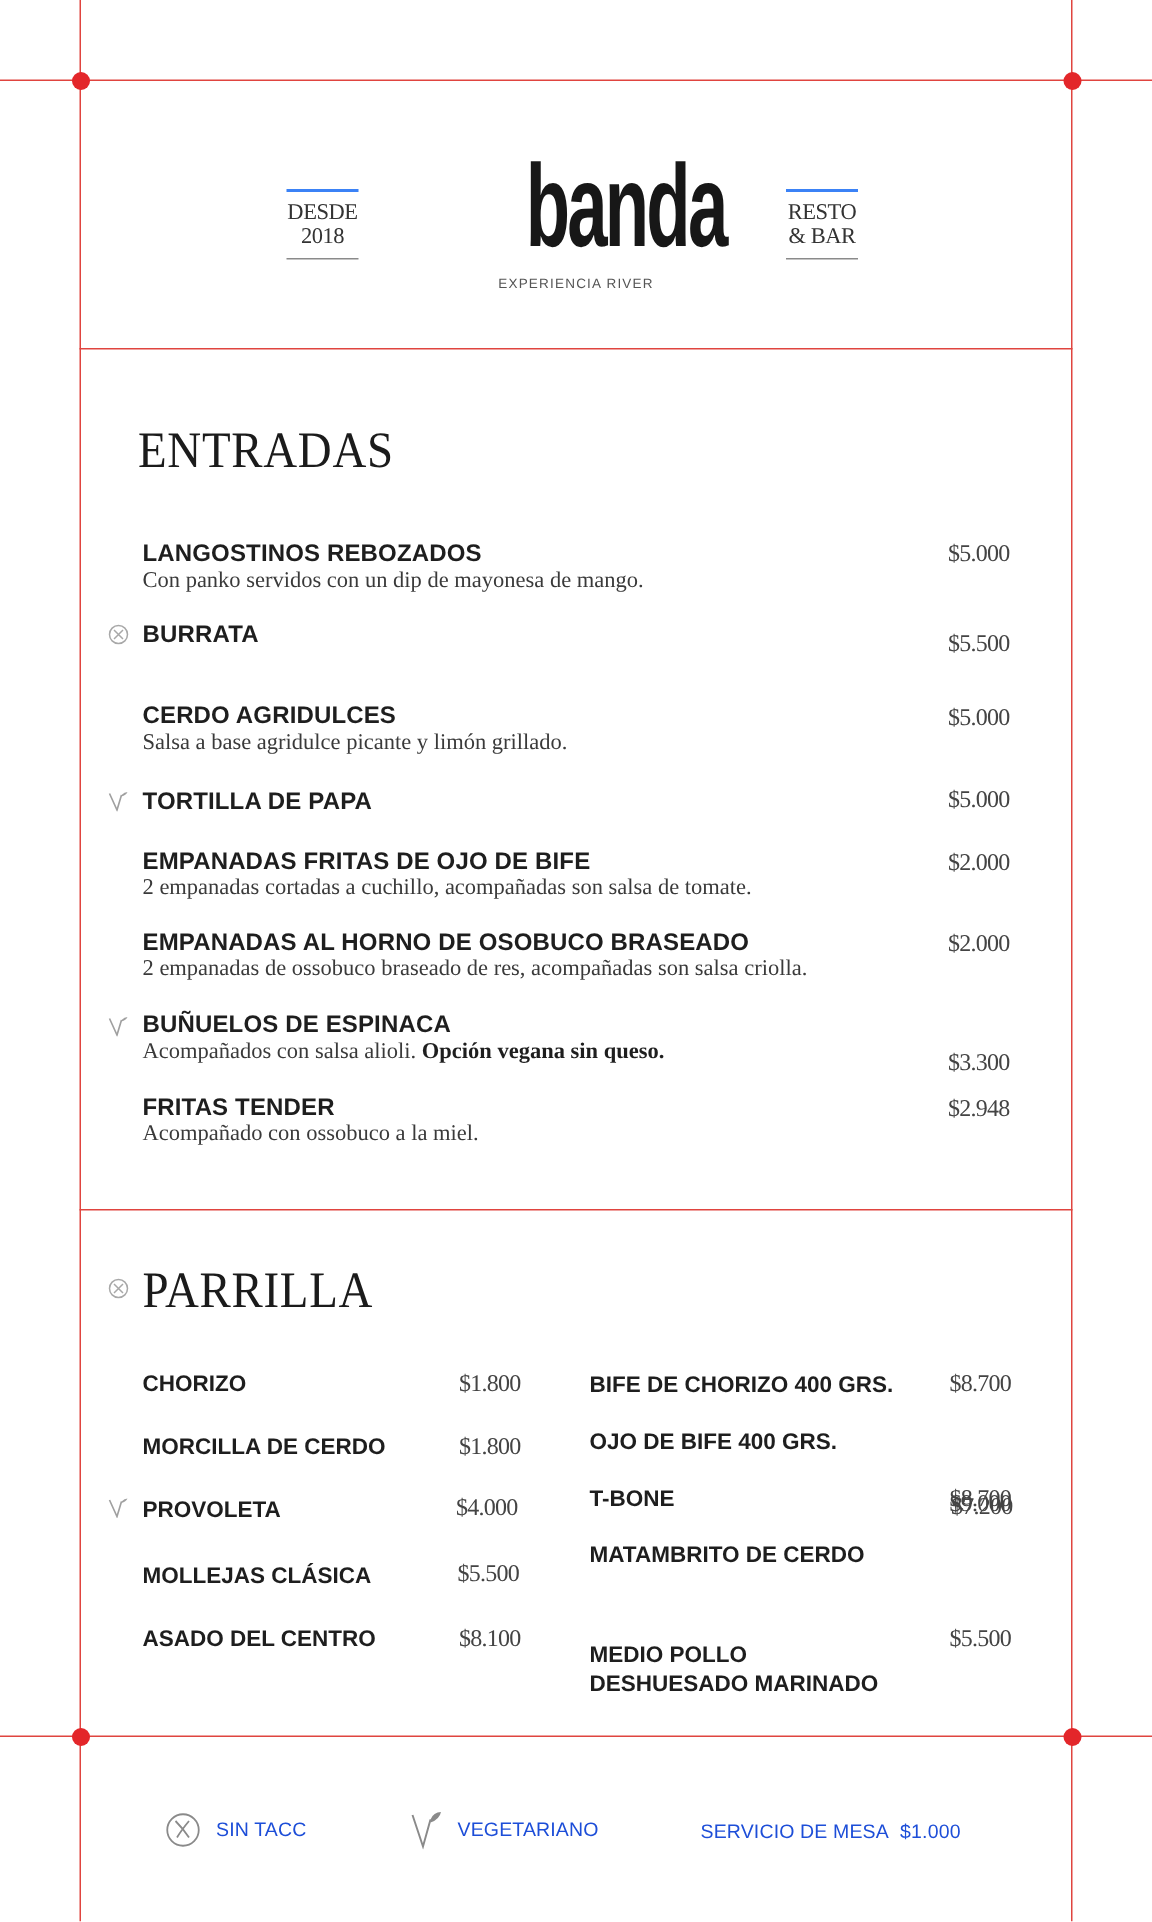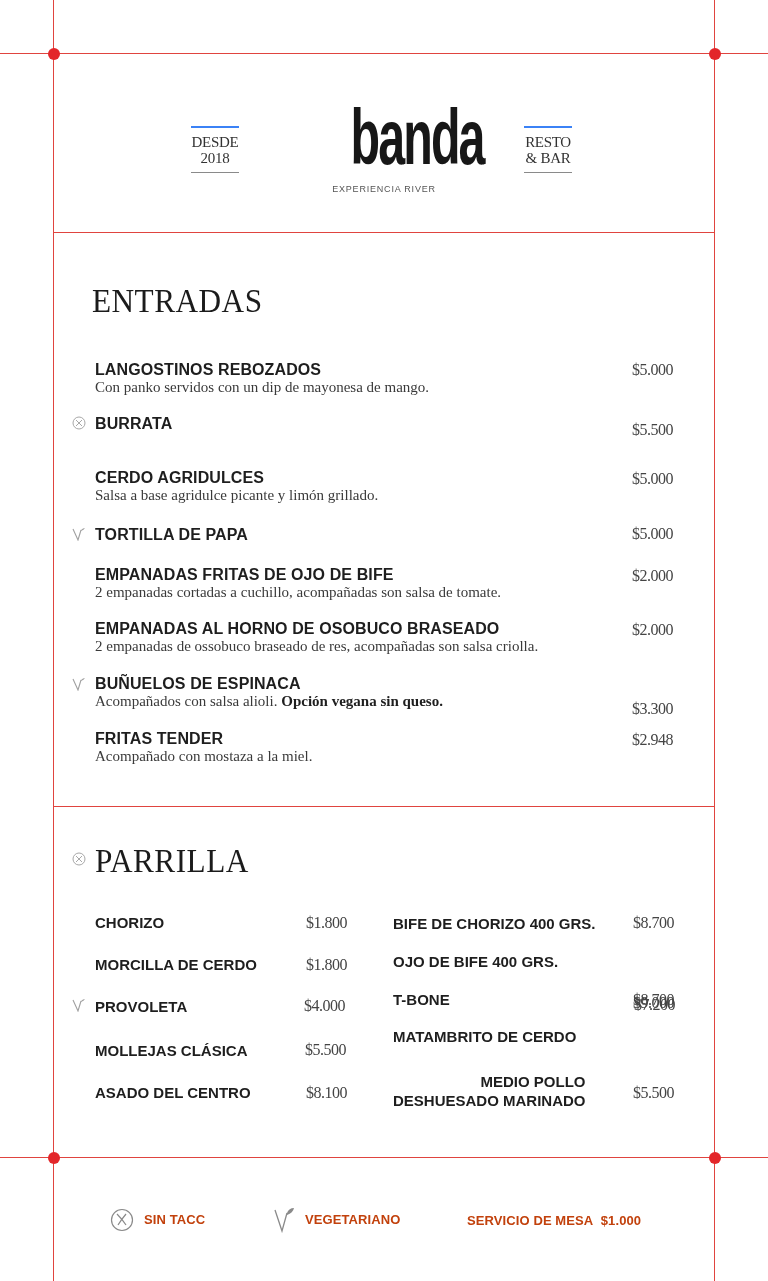--- a/index.html
+++ b/index.html
@@ -32,21 +32,21 @@
     .item-desc { font-size: 15px; color: #3a3a3a; margin-top: 0; font-family: Liberation Serif, serif; }
     .item-desc b { font-weight: 700; color: #1e1e1e; }
     .price { position: absolute; font-family: "Liberation Serif", serif; font-size: 16px; color: #444; letter-spacing: -0.5px; }
 
     .mark-icon { position: absolute; color: #9a9a9a; }
 
     
     .p-item { position: absolute; font-weight: 700; font-size: 15px; color: #1e1e1e; line-height: 19px; }
 
     
-    .legend { position: absolute; top: 1208px; font-weight: 700; font-size: 13px; color: #c2410c; letter-spacing: 0.1px; }
+    .legend { position: absolute; top: 1208px; font-weight: 400; font-size: 13px; color: #1d4ed8; letter-spacing: 0.1px; }
   </style>
 </head>
 <body>
 
 <div class="line vline" style="left:53px;"></div>
 <div class="line vline" style="left:714px;"></div>
 <div class="line hline" style="left:0; width:768px; top:53px;"></div>
 <div class="line hline" style="left:53px; width:662px; top:232px;"></div>
 <div class="line hline" style="left:53px; width:662px; top:806px;"></div>
 <div class="line hline" style="left:0; width:768px; top:1157px;"></div>
@@ -119,21 +119,21 @@
   <path d="M9 3 Q11 1 13 1 Q12 3 9 4" fill="#a0a0a0"></path>
 </svg>
 <div class="item" style="top:675px;">
   <div class="item-name">BUÑUELOS DE ESPINACA</div>
   <div class="item-desc"><span>Acompañados con salsa alioli.</span> <b>Opción vegana sin queso.</b></div>
 </div>
 <div class="price" style="left:632px; top:676px;margin-top:24px;">$3.300</div>
 
 <div class="item" style="top:730px;">
   <div class="item-name">FRITAS TENDER</div>
-  <div class="item-desc">Acompañado con mostaza a la miel.</div>
+  <div class="item-desc">Acompañado con ossobuco a la miel.</div>
 </div>
 <div class="price" style="left:632px; top:731px;">$2.948</div>
 
 <svg class="mark-icon" style="left:72px; top:852px;" width="14" height="14" viewBox="0 0 14 14">
   <circle cx="7" cy="7" r="6" fill="none" stroke="#a8a8a8" stroke-width="1"></circle>
   <path d="M4 4 L10 10 M10 4 L4 10" stroke="#a8a8a8" stroke-width="1"></path>
 </svg>
 <div class="section-title" style="left:95px; top:842px;">PARRILLA</div>
 
 <div class="p-item" style="left:95px; top:913px;">CHORIZO</div>
@@ -160,21 +160,21 @@
 
 <div class="p-item" style="left:393px; top:952px;">OJO DE BIFE 400 GRS.</div>
 <div class="price" style="left:633px; top:950px;margin-top:44px;">$9.000</div>
 
 <div class="p-item" style="left:393px; top:990px;">T-BONE</div>
 <div class="price" style="left:633px; top:991px;">$8.700</div>
 
 <div class="p-item" style="left:393px; top:1027px;">MATAMBRITO DE CERDO</div>
 <div class="price" style="left:634px; top:996px;">$7.200</div>
 
-<div class="p-item" style="left:393px; top:1072px;text-align:right;">
+<div class="p-item" style="left:393px; top:1094px;">
   <div>MEDIO POLLO</div>
   <div>DESHUESADO MARINADO</div>
 </div>
 <div class="price" style="left:633px; top:1084px;">$5.500</div>
 
 <svg style="position:absolute; left:110px; top:1208px;" width="24" height="24" viewBox="0 0 24 24">
   <circle cx="12" cy="12" r="10.5" fill="none" stroke="#8a8a8a" stroke-width="1.2"></circle>
   <path d="M7 6 Q12 11 16 17 M16 6 Q11 12 8 17" fill="none" stroke="#8a8a8a" stroke-width="1.2"></path>
 </svg>
 <div class="legend" style="left:144px; top:1212px;">SIN TACC</div>

